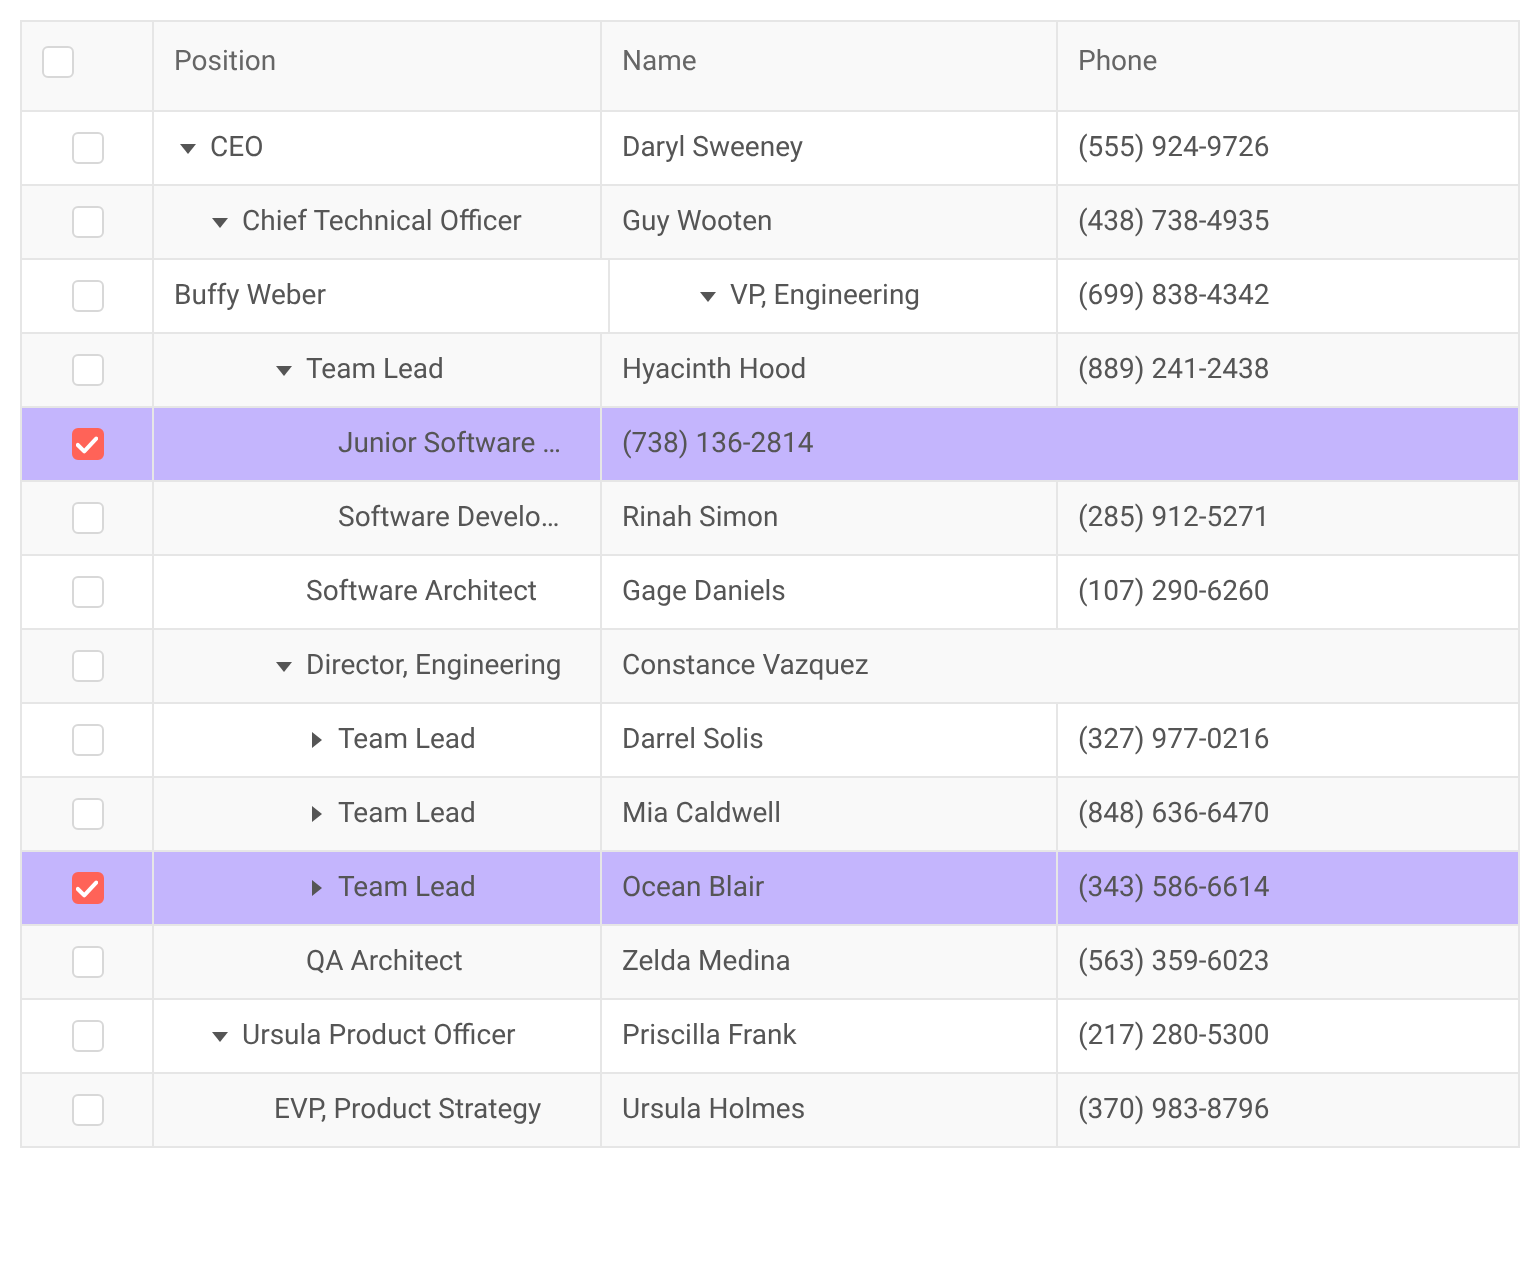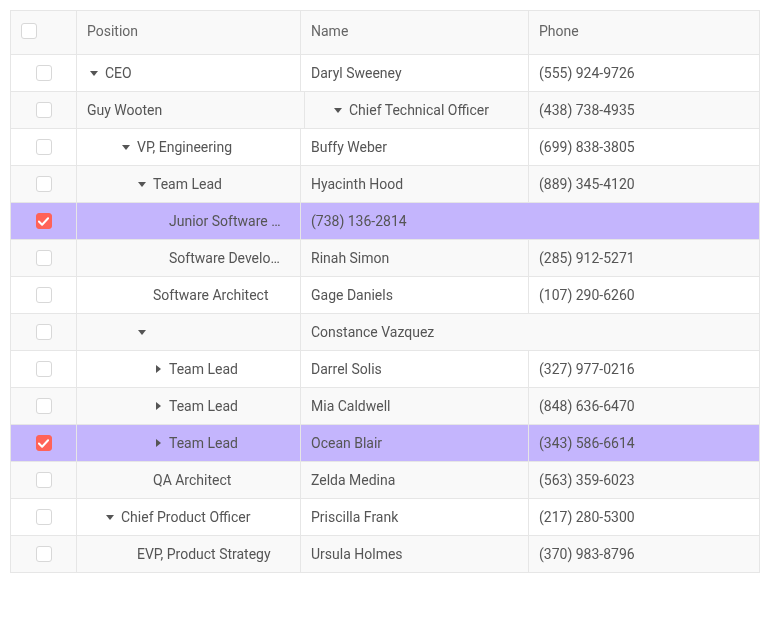--- a/index.html
+++ b/index.html
@@ -130,74 +130,74 @@
           <span>Daryl Sweeney</span>
         </div>
         <div class="cell col-phone">
           <span>(555) 924-9726</span>
         </div>
       </div>
       <div class="data-row alt">
         <div class="cell col-check">
           <span class="checkbox"></span>
         </div>
+        <div class="cell col-position">
+          <span class="indent" style="width: 16px;"></span>
+          <span class="expand-icon">
+            <svg viewBox="0 0 8 8">
+              <path d="M0 2 L8 2 L4 7 Z" fill="#555"></path>
+            </svg>
+          </span>
+          <span class="position-text">Chief Technical Officer</span>
+        </div>
         <div class="cell col-name">
           <span>Guy Wooten</span>
         </div>
-        <div class="cell col-position">
-          <span class="indent" style="width: 16px;"></span>
-          <span class="expand-icon">
-            <svg viewBox="0 0 8 8">
-              <path d="M0 2 L8 2 L4 7 Z" fill="#555"></path>
-            </svg>
-          </span>
-          <span class="position-text">Chief Technical Officer</span>
-        </div>
         <div class="cell col-phone">
           <span>(438) 738-4935</span>
         </div>
       </div>
       <div class="data-row">
         <div class="cell col-check">
           <span class="checkbox"></span>
         </div>
+        <div class="cell col-name">
+          <span>Buffy Weber</span>
+        </div>
         <div class="cell col-position">
           <span class="indent" style="width: 32px;"></span>
           <span class="expand-icon">
             <svg viewBox="0 0 8 8">
               <path d="M0 2 L8 2 L4 7 Z" fill="#555"></path>
             </svg>
           </span>
           <span class="position-text">VP, Engineering</span>
         </div>
-        <div class="cell col-name">
-          <span>Buffy Weber</span>
-        </div>
-        <div class="cell col-phone">
-          <span>(699) 838-3805</span>
+        <div class="cell col-phone">
+          <span>(699) 838-4342</span>
         </div>
       </div>
       <div class="data-row alt">
         <div class="cell col-check">
           <span class="checkbox"></span>
         </div>
         <div class="cell col-position">
           <span class="indent" style="width: 48px;"></span>
           <span class="expand-icon">
             <svg viewBox="0 0 8 8">
               <path d="M0 2 L8 2 L4 7 Z" fill="#555"></path>
             </svg>
           </span>
           <span class="position-text">Team Lead</span>
         </div>
         <div class="cell col-name">
           <span>Hyacinth Hood</span>
         </div>
         <div class="cell col-phone">
-          <span>(889) 345-4120</span>
+          <span>(889) 241-2438</span>
         </div>
       </div>
       <div class="data-row selected">
         <div class="cell col-check">
           <span class="checkbox checked">
             <svg viewBox="0 0 12 12">
               <path d="M1 6 L4.5 9.5 L11 2.5" stroke="#fff" stroke-width="2.2" fill="none" stroke-linecap="round" stroke-linejoin="round"></path>
             </svg>
           </span>
         </div>
@@ -246,20 +246,21 @@
         <div class="cell col-check">
           <span class="checkbox"></span>
         </div>
         <div class="cell col-position">
           <span class="indent" style="width: 48px;"></span>
           <span class="expand-icon">
             <svg viewBox="0 0 8 8">
               <path d="M0 2 L8 2 L4 7 Z" fill="#555"></path>
             </svg>
           </span>
+          <span class="position-text">Director, Engineering</span>
         </div>
         <div class="cell col-name">
           <span>Constance Vazquez</span>
         </div>
       </div>
       <div class="data-row">
         <div class="cell col-check">
           <span class="checkbox"></span>
         </div>
         <div class="cell col-position">
@@ -342,21 +343,21 @@
         <div class="cell col-check">
           <span class="checkbox"></span>
         </div>
         <div class="cell col-position">
           <span class="indent" style="width: 16px;"></span>
           <span class="expand-icon">
             <svg viewBox="0 0 8 8">
               <path d="M0 2 L8 2 L4 7 Z" fill="#555"></path>
             </svg>
           </span>
-          <span class="position-text">Chief Product Officer</span>
+          <span class="position-text">Ursula Product Officer</span>
         </div>
         <div class="cell col-name">
           <span>Priscilla Frank</span>
         </div>
         <div class="cell col-phone">
           <span>(217) 280-5300</span>
         </div>
       </div>
       <div class="data-row alt">
         <div class="cell col-check">

